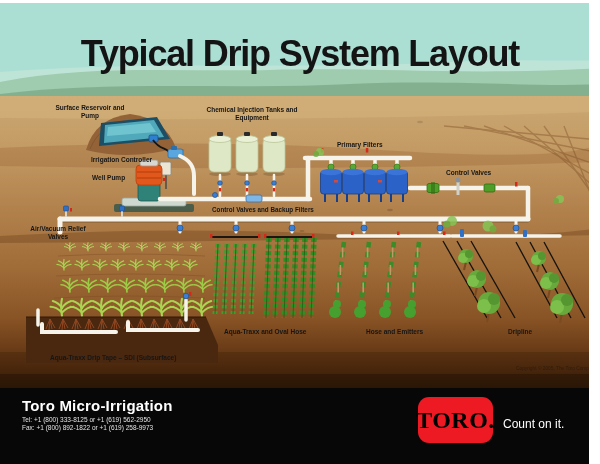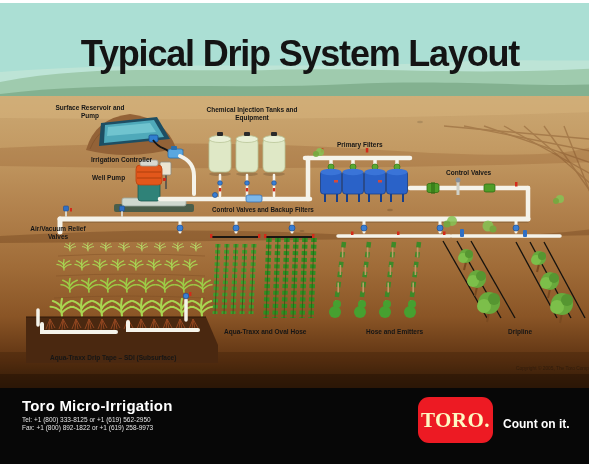--- a/index.html
+++ b/index.html
@@ -26,22 +26,22 @@
   #lbl-copyright{left:516px;top:366px;font-weight:400;font-size:6px;color:#301c0c;
                  transform:scale(.8);transform-origin:0 0;}
   .footer{position:absolute;left:0;top:388px;width:600px;height:76px;background:#070707;}
   .f-company{position:absolute;left:22px;top:9px;color:#fff;font-weight:800;font-size:15px;letter-spacing:.2px;}
   .f-tel{position:absolute;left:22px;top:28px;color:#e3e3e3;font-size:6.5px;}
   .f-fax{position:absolute;left:22px;top:36px;color:#e3e3e3;font-size:6.5px;}
   .f-web{position:absolute;left:22px;top:45px;color:#fff;font-weight:800;font-size:11px;letter-spacing:.4px;}
   .f-web .red{color:#e8212a;}
   .toro-logo{position:absolute;left:418px;top:9px;width:75px;height:46px;background:#ed1a23;
              border-radius:11px;display:flex;align-items:center;justify-content:center;}
-  .toro-logo span{font-family:"Liberation Serif",serif;font-weight:700;font-size:21px;color:#fef9c3;letter-spacing:.5px;}
-  .f-tagline{position:absolute;left:503px;top:29px;color:#fff;font-weight:700;font-size:12px;}
+  .toro-logo span{font-family:"Liberation Serif",serif;font-weight:700;font-size:24px;color:#000000;letter-spacing:.5px;}
+  .f-tagline{position:absolute;left:503px;top:29px;color:#fff;font-weight:400;font-size:12px;}
 </style>
 </head>
 <body>
 
 <div class="poster">
 
   <svg class="scene" width="600" height="390" viewBox="0 0 600 390">
     <defs>
       <linearGradient id="groundGrad" x1="0" y1="0" x2="0" y2="1">
         <stop offset="0" stop-color="#cba873"></stop>

